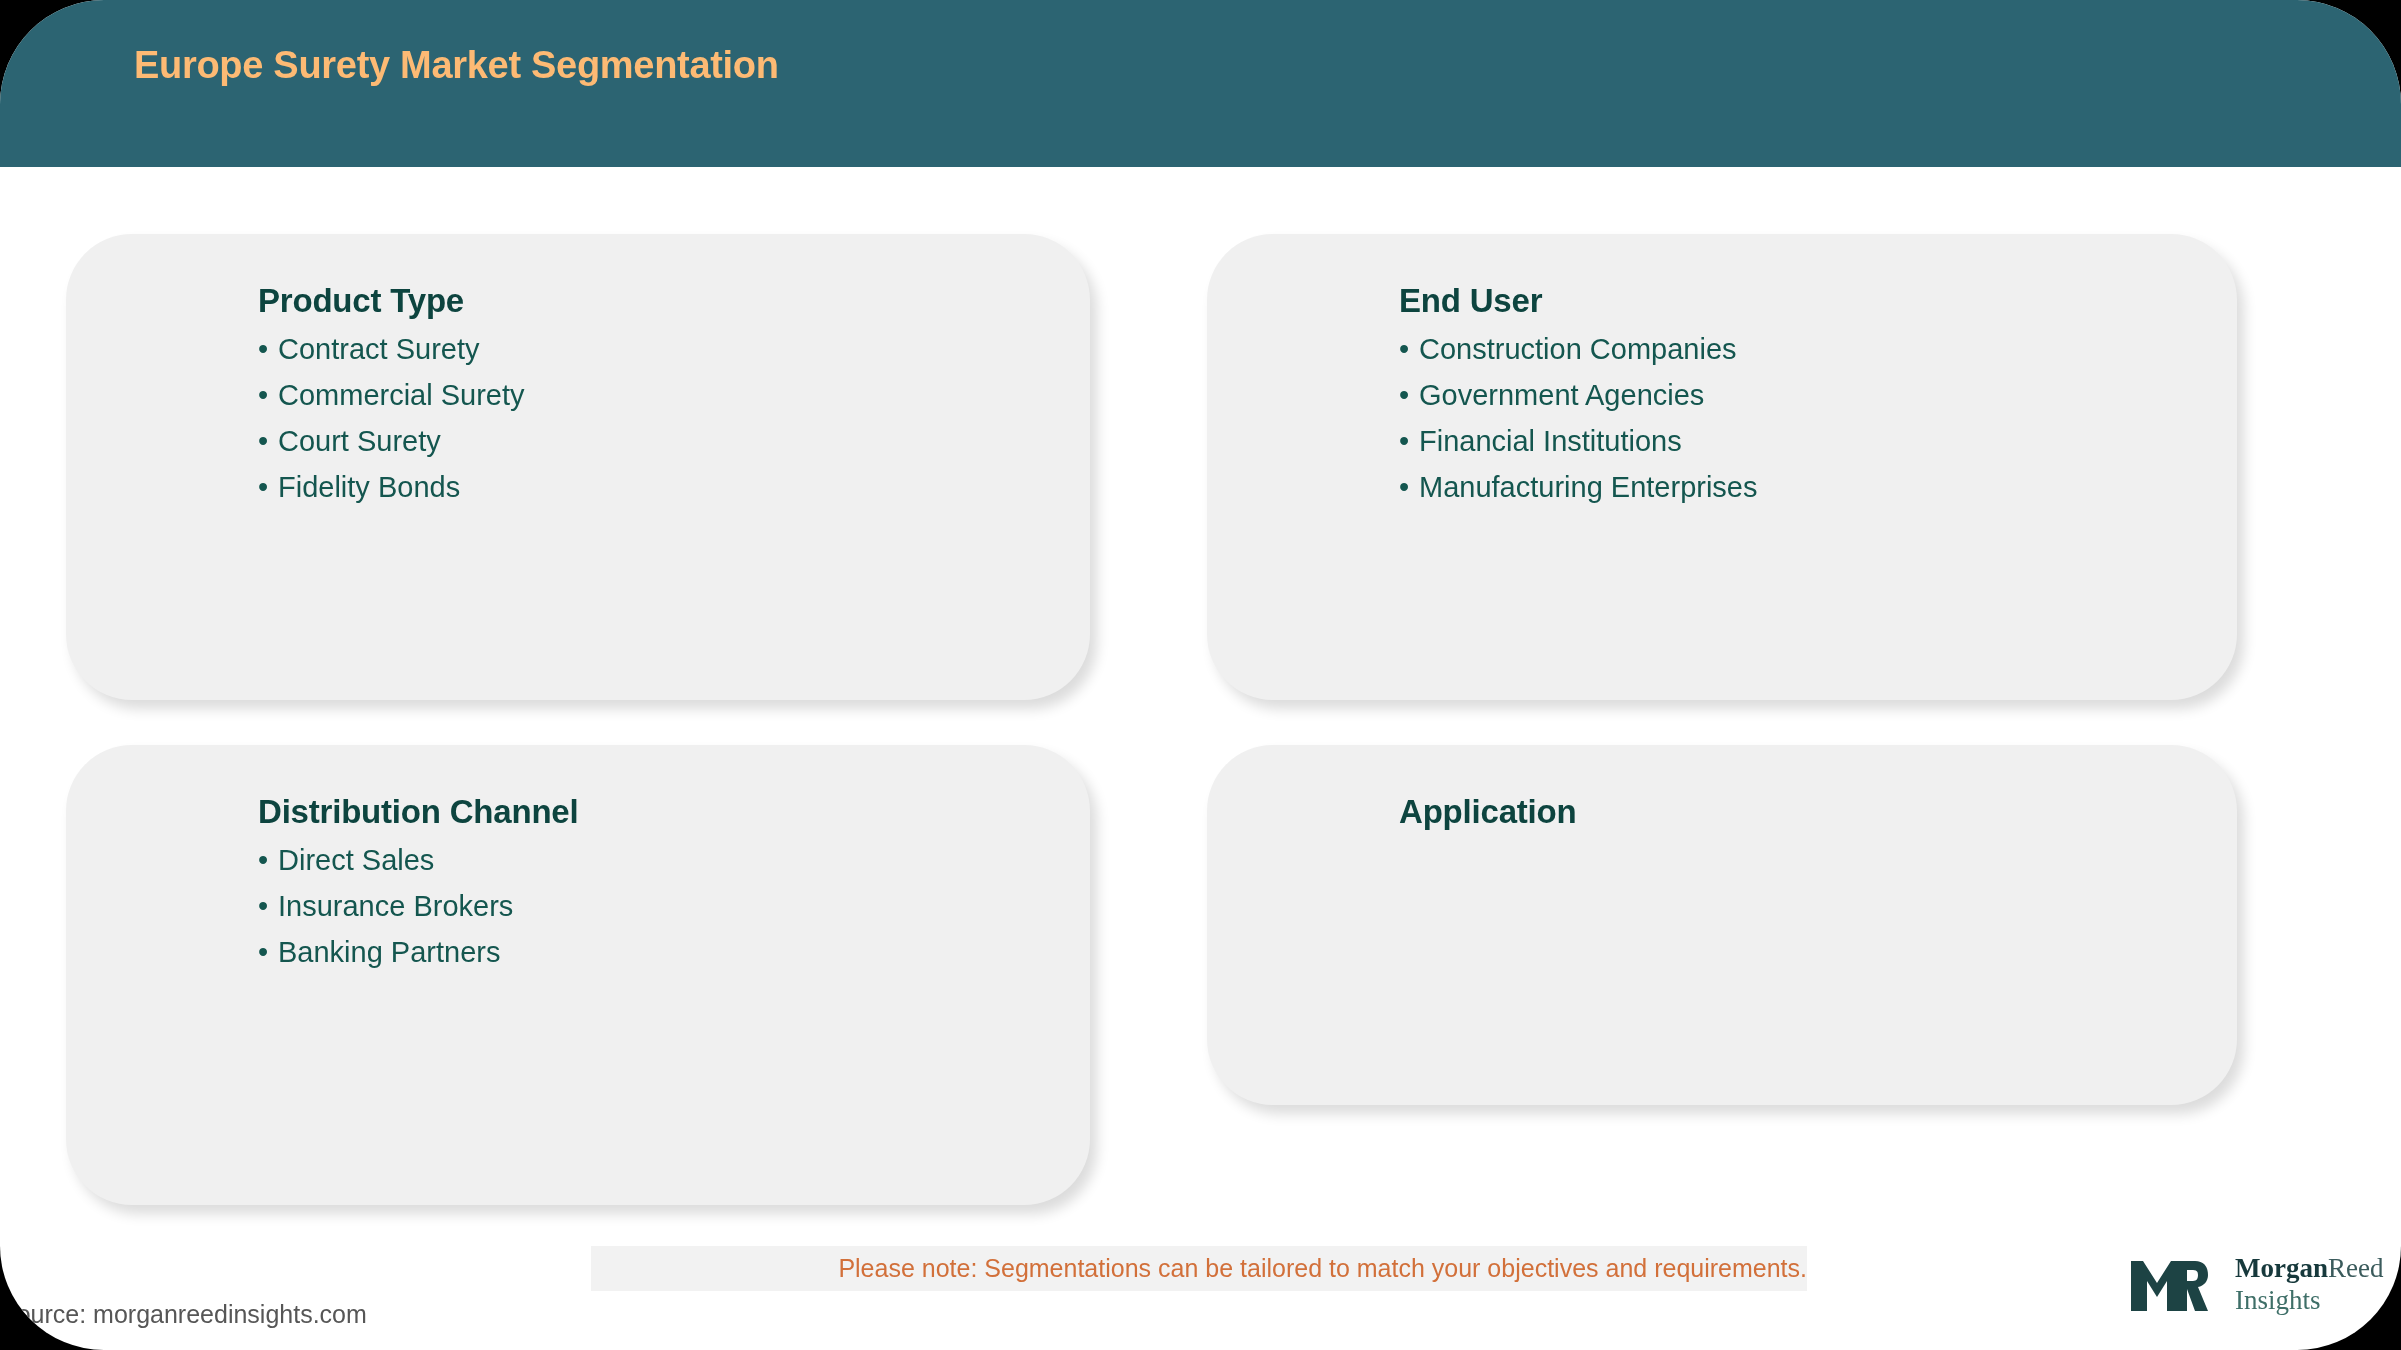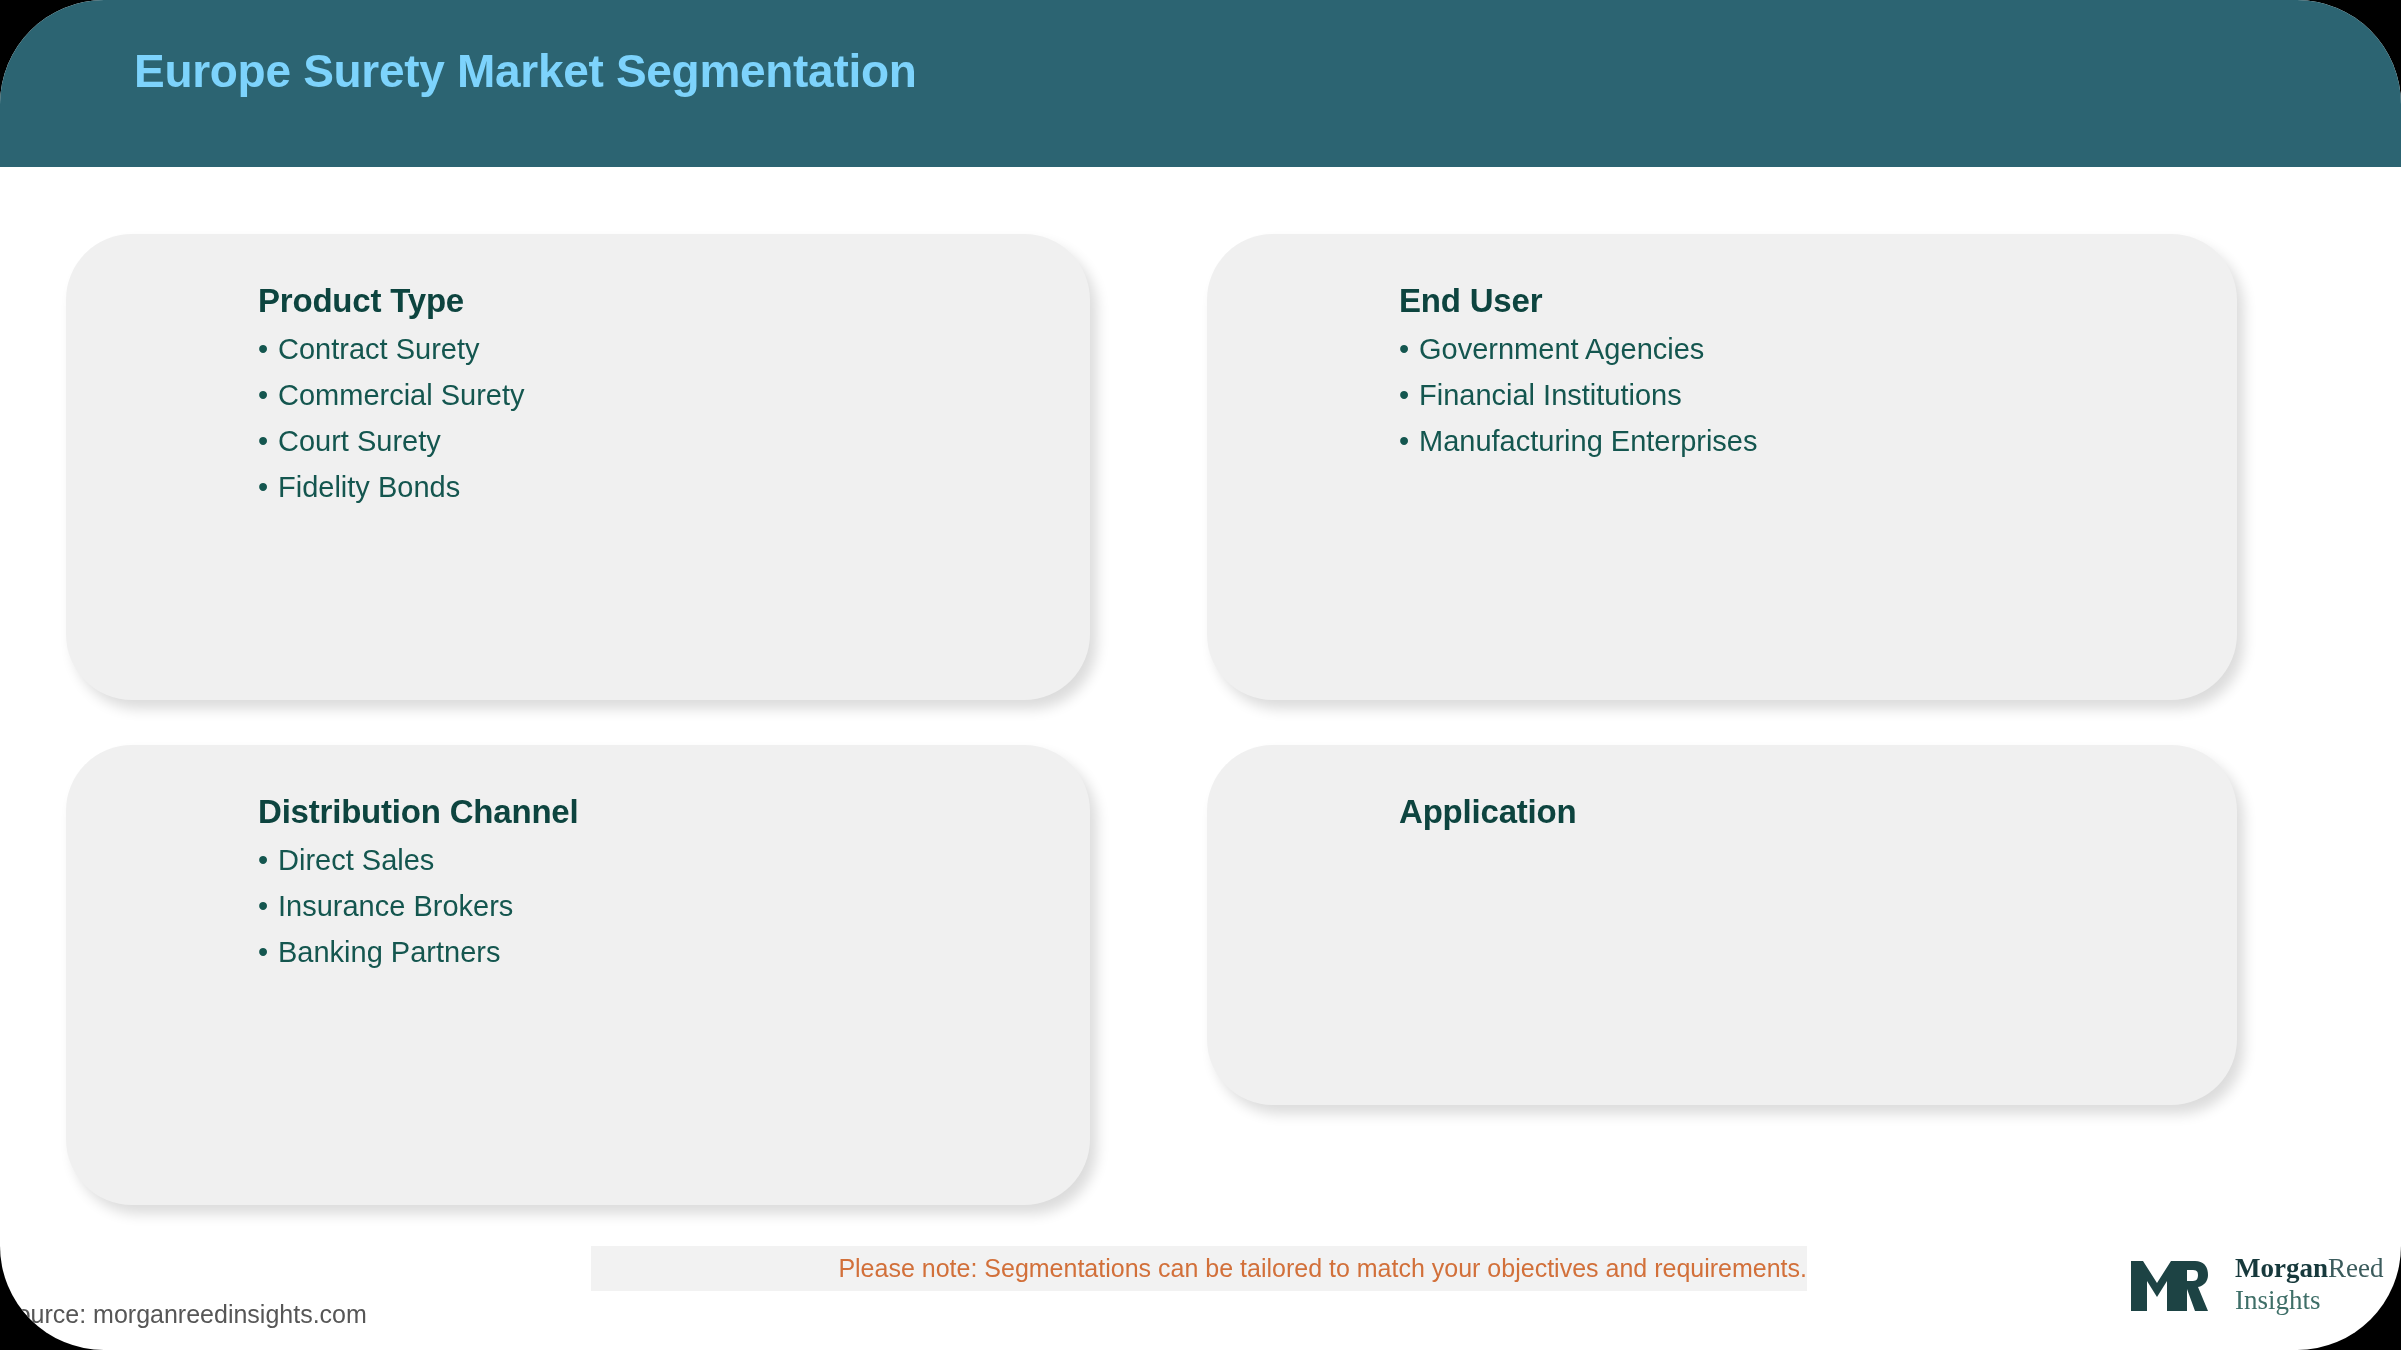--- a/index.html
+++ b/index.html
@@ -19,23 +19,23 @@
 
   
   #header {
     position:absolute; left:0; top:0;
     width:2401px; height:167px;
     background:#2c6472;
   }
   #header-title {
     position:absolute;
     left:134px; top:44px;
-    font-size:46px;
+    font-size:38px;
     font-weight:bold;
-    color:#7dd3fc;
+    color:#fdba74;
     letter-spacing:-0.3px;
     white-space:nowrap;
   }
 
   
   #cards {
     position:absolute;
     left:0; top:167px;
     width:2401px; height:1060px;
   }
@@ -145,20 +145,21 @@
           <li><span class="bullet">•</span><span>Court Surety</span></li>
           <li><span class="bullet">•</span><span>Fidelity Bonds</span></li>
         </ul>
       </div>
     </div>
 
     <div class="card pos-1">
       <div class="card-inner">
         <div class="card-heading">End User</div>
         <ul class="card-list">
+          <li><span class="bullet">•</span><span>Construction Companies</span></li>
           <li><span class="bullet">•</span><span>Government Agencies</span></li>
           <li><span class="bullet">•</span><span>Financial Institutions</span></li>
           <li><span class="bullet">•</span><span>Manufacturing Enterprises</span></li>
         </ul>
       </div>
     </div>
 
     <div class="card pos-2">
       <div class="card-inner">
         <div class="card-heading">Distribution Channel</div>

